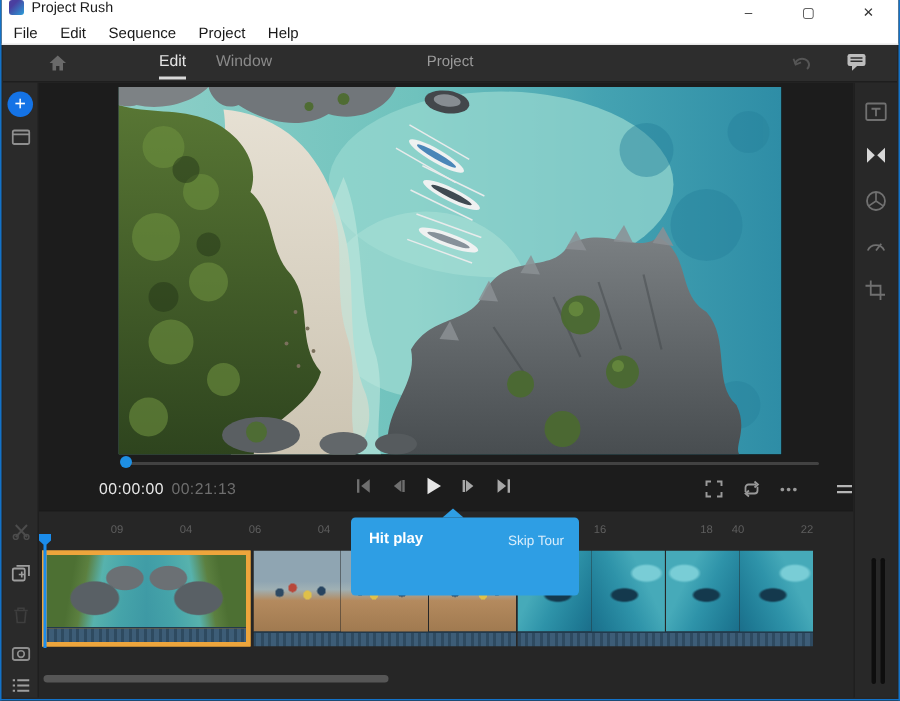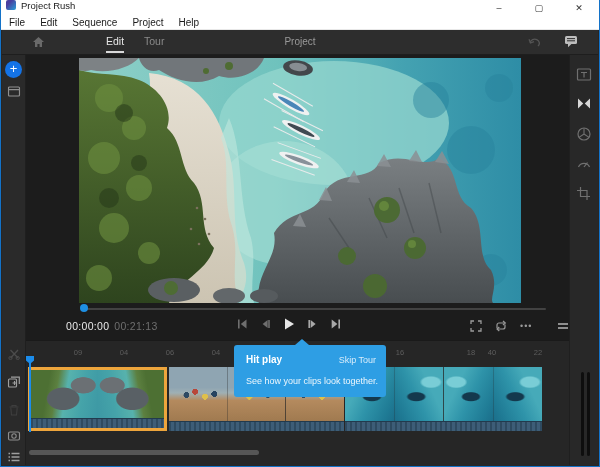--- a/index.html
+++ b/index.html
@@ -120,21 +120,21 @@
   <span>Help</span>
 </div>
 
 <div class="header">
   <span class="home-ic">
     <svg class="ic" width="13" height="12">
         <path d="M6.5 1 L12 6 H10 V11 H7.6 V8 H5.4 V11 H3 V6 H1 Z" fill="#6a6a6a"></path>
       </svg>
   </span>
   <span class="tab edit">Edit</span>
-  <span class="tab share">Tour</span>
+  <span class="tab share">Window</span>
   <span class="proj-title">Project</span>
   <span class="undo-ic">
     <svg class="ic" width="13" height="12">
         <path d="M11 10 A4.6 4 0 1 0 3.2 6.6" fill="none" stroke="#555" stroke-width="1.3"></path>
         <path d="M2 3.2 L3.4 7 L7 5.6" fill="none" stroke="#555" stroke-width="1.2"></path>
       </svg>
   </span>
   <span class="fb-ic">
     <svg class="ic" width="14" height="13">
         <rect x="1" y="1" width="12" height="8" rx="1.5" fill="#bdbdbd"></rect>
@@ -426,14 +426,13 @@
         <div class="t3" style="transform:scaleX(-1)"></div>
       </div>
     <div class="aud"></div>
   </div>
   <div class="hbar"></div>
 </div>
 
 <div class="tooltip">
   <span class="tt-title">Hit play</span>
   <span class="tt-skip">Skip Tour</span>
-  <span class="tt-body">See how your clips look together.</span>
 </div>
 
 </body></html>

